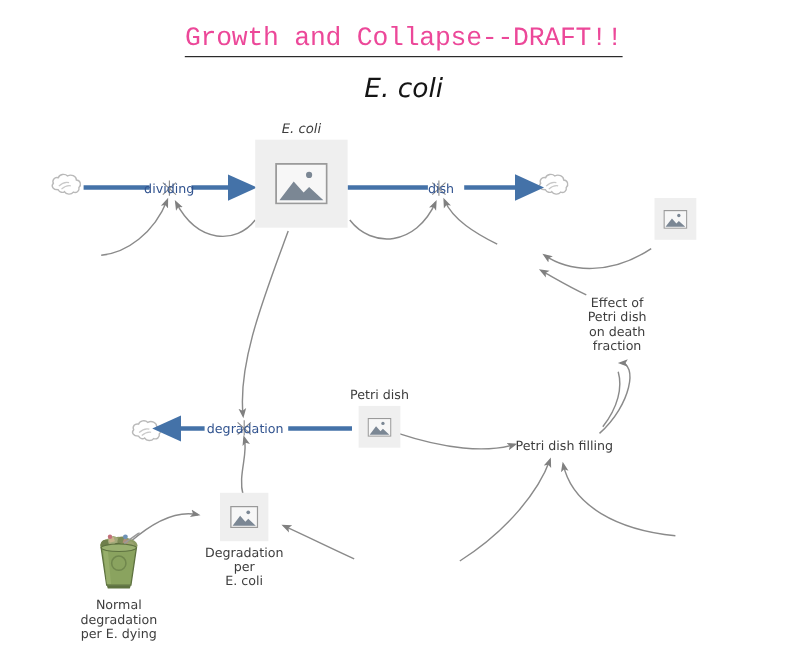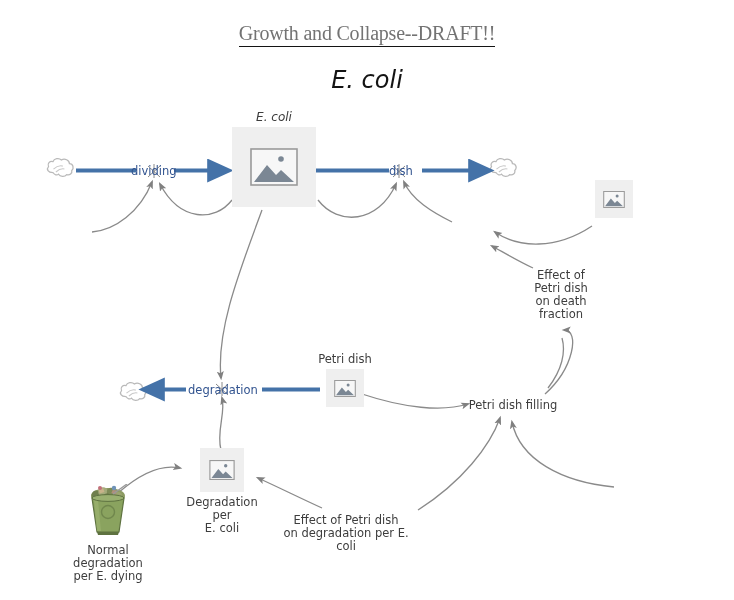--- a/index.html
+++ b/index.html
@@ -28,24 +28,24 @@
     overflow: visible;
   }
 
   
   .title-main {
     position: absolute;
     left: 0;
     top: 22px;
     width: 734px;
     text-align: center;
-    font-family: Liberation Serif, serif;
-    font-size: 20px;
+    font-family: Liberation Mono, monospace;
+    font-size: 24px;
     font-weight: 400;
-    color: #737373;
+    color: #ec4899;
     letter-spacing: -0.2px;
   }
   .title-main span {
     border-bottom: 1.5px solid #141414;
     padding-bottom: 2px;
   }
   .title-sub {
     position: absolute;
     left: 0;
     top: 66px;
@@ -278,17 +278,14 @@
   </div>
 
 
   <div class="text-var" style="left:528px; top:269px; width:66px;">Effect of
 Petri dish
 on death
 fraction</div>
 
   <div class="text-var" style="left:458px; top:399px; width:110px;">Petri dish filling</div>
 
-  <div class="text-var" style="left:282px; top:514px; width:128px;">Effect of Petri dish
-on degradation per E.
-coli</div>
 
 </div>
 
 </body></html>

